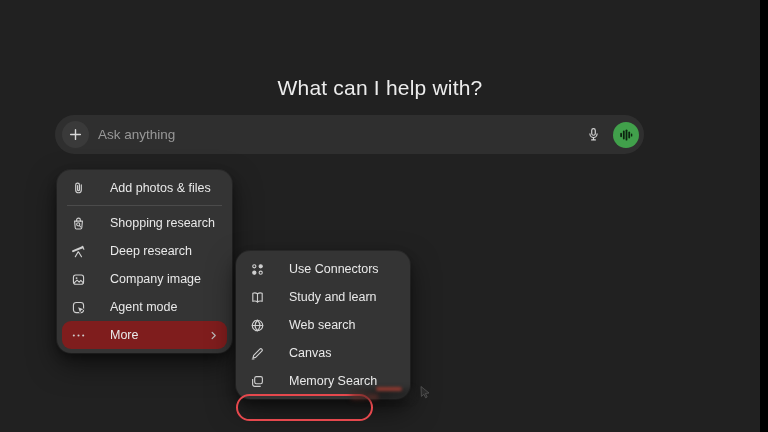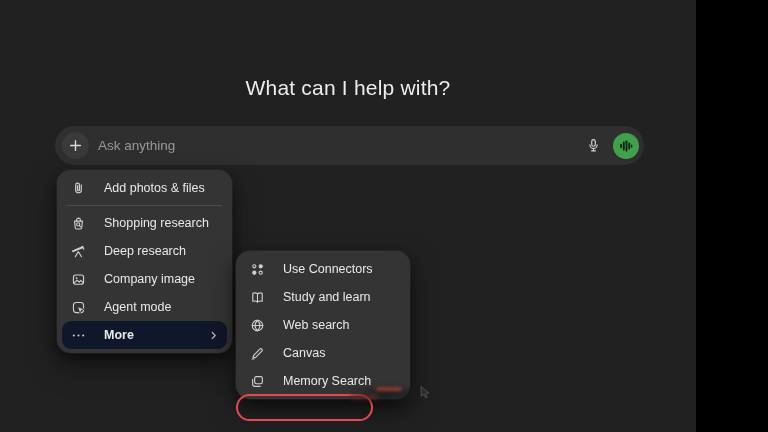--- a/index.html
+++ b/index.html
@@ -1,30 +1,30 @@
 <!DOCTYPE html>
 <html><head>
 <meta charset="utf-8">
 <style>
   html,body{margin:0;padding:0;background:#000;}
   .frame{
-    position:relative;width:696px;height:432px;overflow:hidden;
+    position:relative;width:760px;height:432px;overflow:hidden;
     background:#212121;
     font-family:"Liberation Sans", sans-serif;
     -webkit-font-smoothing:antialiased;
   }
   
   .page-title{
     position:absolute;top:76px;left:0;width:100%;
     text-align:center;margin:0;
     font-size:21px;font-weight:500;color:#ececec;letter-spacing:.2px;
   }
   
   .composer{
-    position:absolute;left:55px;top:126px;width:589px;height:39px;
+    position:absolute;left:55px;top:115px;width:589px;height:39px;
     background:#2f2f2f;border-radius:20px;
   }
   .plus-btn{
     position:absolute;left:7px;top:6px;width:27px;height:27px;
     border-radius:50%;background:#3a3a3a;border:none;padding:0;
     display:flex;align-items:center;justify-content:center;cursor:pointer;
   }
   .composer-placeholder{
     position:absolute;left:43px;top:0;height:39px;line-height:39px;
     font-size:13.5px;color:#989898;cursor:text;
@@ -44,23 +44,23 @@
     position:absolute;background:#343434;border-radius:14px;
     padding:4px 5px;
     box-shadow:0 0 0 1px rgba(255,255,255,0.05),
                0 12px 28px rgba(0,0,0,0.5),
                0 4px 10px rgba(0,0,0,0.35);
   }
   .attach-menu{left:57px;top:170px;width:175px;box-sizing:border-box;}
   .sub-menu{left:236px;top:251px;width:174px;box-sizing:border-box;text-align:center;}
   .row{
     position:relative;height:28px;display:flex;align-items:center;
-    gap:18px;padding:0 8px;border-radius:9px;cursor:pointer;
-  }
-  .row.active{background:#0f172a;font-weight:bold;}
+    gap:24px;padding:0 8px;border-radius:9px;cursor:pointer;
+  }
+  .row.active{background:#7f1d1d;}
   .row .ic{width:16px;height:16px;display:flex;align-items:center;justify-content:center;flex:0 0 16px;}
   .row .lbl{font-size:12.5px;color:#e9e9e9;white-space:nowrap;}
   .row .chev{margin-left:auto;display:flex;align-items:center;}
   .divider{height:1px;background:#4b4b4b;margin:3px 5px;}
   
   .ring{
     position:absolute;left:0px;top:143px;width:137px;height:27px;
     border:2px solid #e5484d;border-radius:14px;box-sizing:border-box;
     pointer-events:none;
   }

